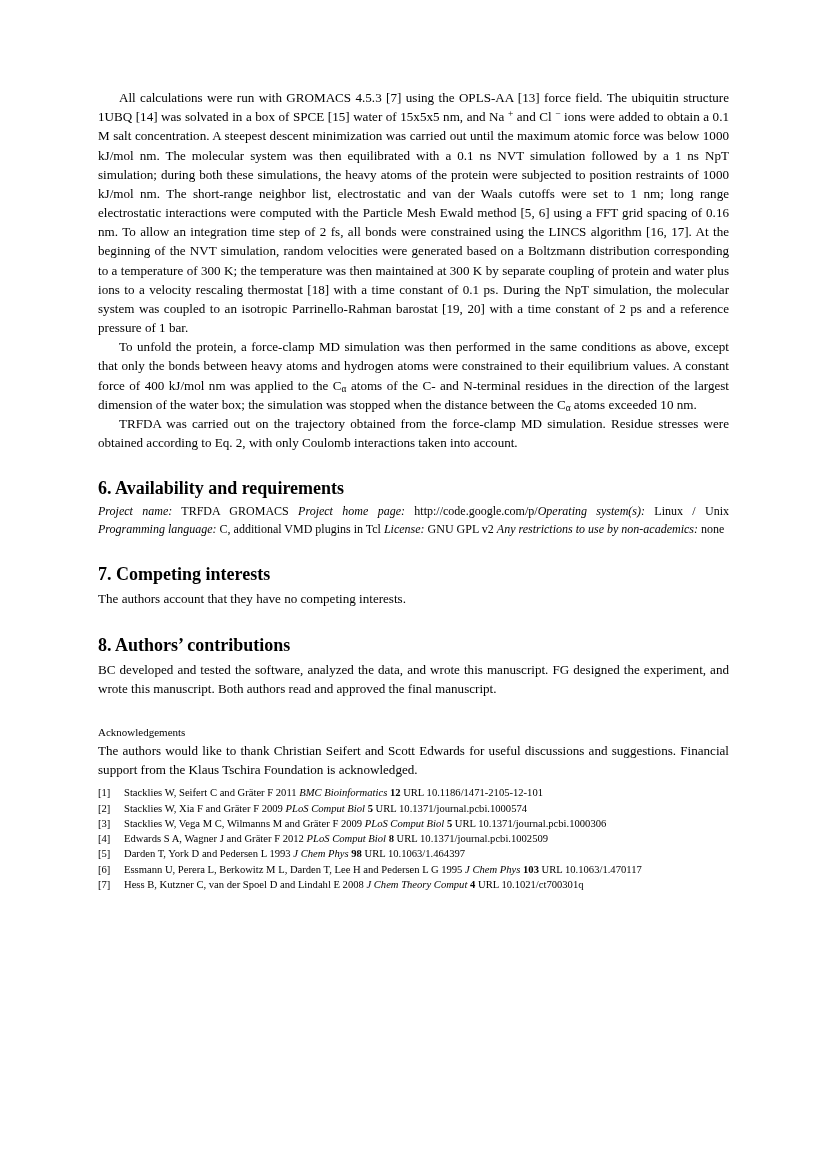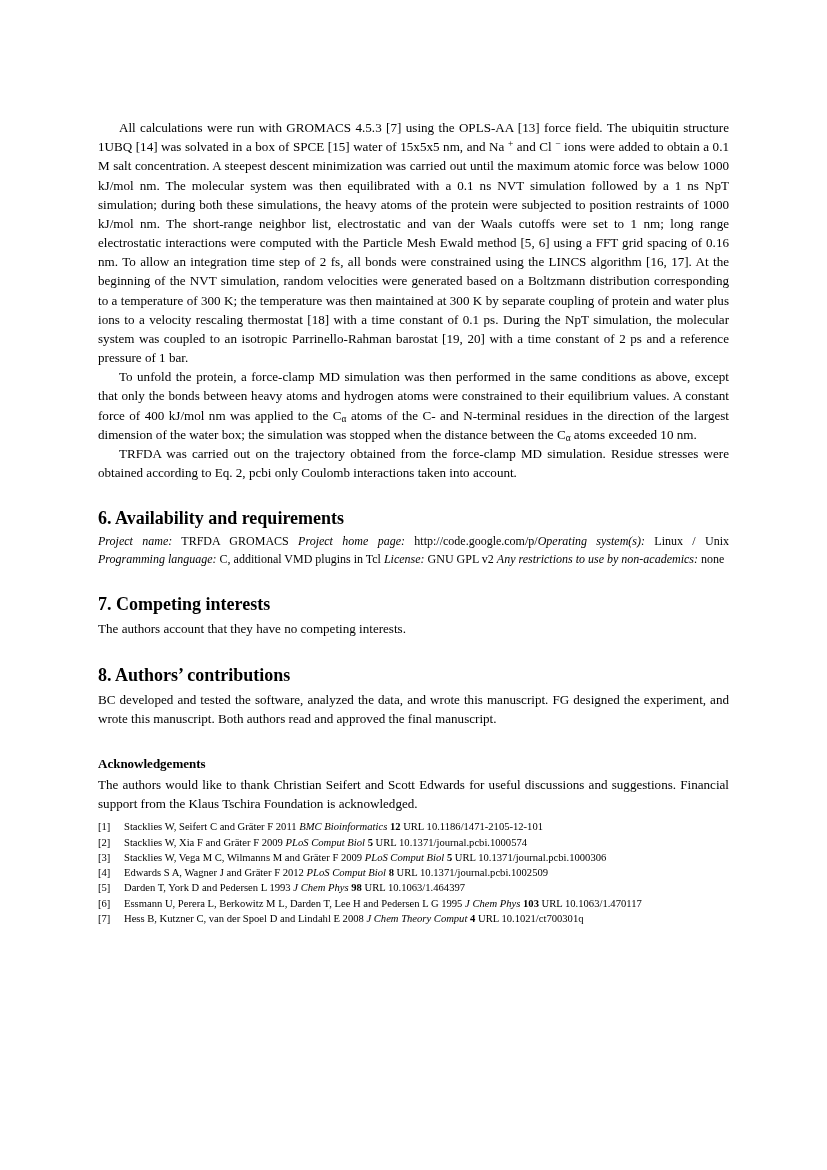--- a/index.html
+++ b/index.html
@@ -11,21 +11,21 @@
     height: 1170px;
     background: #ffffff;
     font-family: "Liberation Serif", serif;
     color: #000000;
   }
   .page {
     position: relative;
     width: 827px;
     height: 900px;
     box-sizing: border-box;
-    padding: 118px 98px 60px 98px;
+    padding: 88px 98px 60px 98px;
   }
   .body-text {
     font-size: 13.1px;
     line-height: 1.465;
     text-align: justify;
     text-justify: inter-word;
     hyphens: manual;
   }
   p.para {
     margin: 0;
@@ -42,22 +42,22 @@
     line-height: 0;
   }
   h2.section {
     font-family: "Liberation Serif", serif;
     font-size: 18px;
     font-weight: bold;
     margin: 26px 0 4px 0;
     text-align: left;
   }
   h2.ack {
-    font-size: 13px;
-    font-weight: bold;
+    font-size: 11px;
+    font-weight: normal;
     margin: 28px 0 3px 0;
   }
   .avail {
     font-size: 12px;
     line-height: 1.465;
     text-align: justify;
   }
   .it {
     font-style: italic;
   }
@@ -89,21 +89,21 @@
   }
 </style>
 </head>
 <body>
 
 <div class="page">
 
   <div class="body-text">
     <p class="para">All calculations were run with GROMACS 4.5.3 [7] using the OPLS-AA [13] force field. The ubiquitin structure 1UBQ [14] was solvated in a box of SPCE [15] water of 15x5x5 nm, and Na <span class="sup">+</span> and Cl <span class="sup">−</span> ions were added to obtain a 0.1 M salt concentration. A steepest descent minimization was carried out until the maximum atomic force was below 1000 kJ/mol nm. The molecular system was then equilibrated with a 0.1 ns NVT simulation followed by a 1 ns NpT simulation; during both these simulations, the heavy atoms of the protein were subjected to position restraints of 1000 kJ/mol nm. The short-range neighbor list, electrostatic and van der Waals cutoffs were set to 1 nm; long range electrostatic interactions were computed with the Particle Mesh Ewald method [5, 6] using a FFT grid spacing of 0.16 nm. To allow an integration time step of 2 fs, all bonds were constrained using the LINCS algorithm [16, 17]. At the beginning of the NVT simulation, random velocities were generated based on a Boltzmann distribution corresponding to a temperature of 300 K; the temperature was then maintained at 300 K by separate coupling of protein and water plus ions to a velocity rescaling thermostat [18] with a time constant of 0.1 ps. During the NpT simulation, the molecular system was coupled to an isotropic Parrinello-Rahman barostat [19, 20] with a time constant of 2 ps and a reference pressure of 1 bar.</p>
     <p class="para">To unfold the protein, a force-clamp MD simulation was then performed in the same conditions as above, except that only the bonds between heavy atoms and hydrogen atoms were constrained to their equilibrium values. A constant force of 400 kJ/mol nm was applied to the C<span class="sub">α</span> atoms of the C- and N-terminal residues in the direction of the largest dimension of the water box; the simulation was stopped when the distance between the C<span class="sub">α</span> atoms exceeded 10 nm.</p>
-    <p class="para">TRFDA was carried out on the trajectory obtained from the force-clamp MD simulation. Residue stresses were obtained according to Eq. 2, pcbi only Coulomb interactions taken into account.</p>
+    <p class="para">TRFDA was carried out on the trajectory obtained from the force-clamp MD simulation. Residue stresses were obtained according to Eq. 2, with only Coulomb interactions taken into account.</p>
   </div>
 
   <h2 class="section">6.  Availability and requirements</h2>
   <div class="avail"><span class="it">Project name:</span> TRFDA GROMACS <span class="it">Project home page:</span> http://code.google.com/p/<span class="it">Operating system(s):</span> Linux / Unix <span class="it">Programming language:</span> C, additional VMD plugins in Tcl <span class="it">License:</span> GNU GPL v2 <span class="it">Any restrictions to use by non-academics:</span> none</div>
 
   <h2 class="section">7.  Competing interests</h2>
   <div class="body-text">The authors account that they have no competing interests.</div>
 
   <h2 class="section">8.  Authors’ contributions</h2>
   <div class="body-text">BC developed and tested the software, analyzed the data, and wrote this manuscript. FG designed the experiment, and wrote this manuscript. Both authors read and approved the final manuscript.</div>

